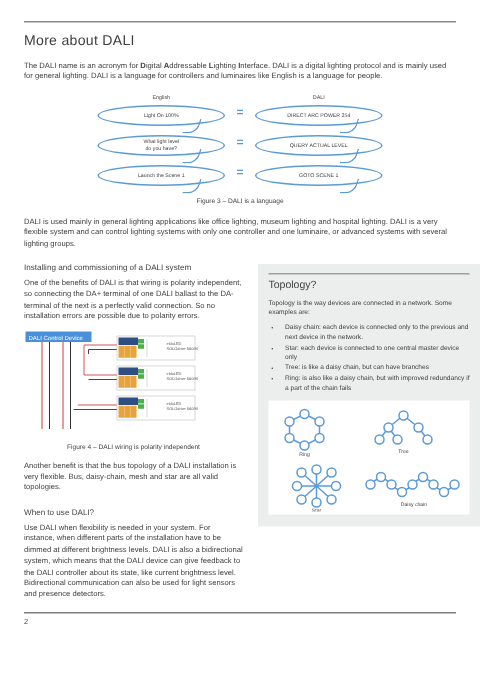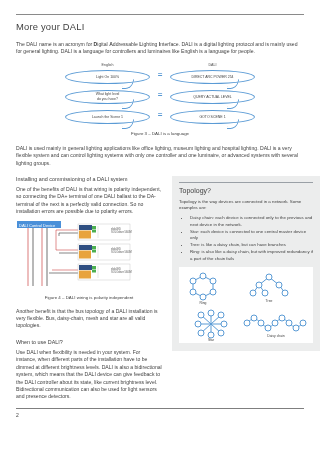--- a/index.html
+++ b/index.html
@@ -98,21 +98,21 @@
 
   svg{display:block;}
 </style>
 </head>
 <body>
 
 <div class="page">
 
   <div class="rule-top"></div>
 
-  <h1 class="doc-title">More your DALI</h1>
+  <h1 class="doc-title">More about DALI</h1>
 
   <p class="body"><span>The DALI name is an acronym for </span><b>D</b><span>igital </span><b>A</b><span>ddressable </span><b>L</b><span>ighting </span><b>I</b><span>nterface. </span><span>DALI is a digital lighting protocol and is mainly used for general lighting. DALI is a language for controllers and luminaires like English is a language for people.</span></p>
 
   <div class="fig3">
 
     <div class="cols">
       <div class="col">
         <div class="col-head">English</div>
       </div>
       <div class="col">

